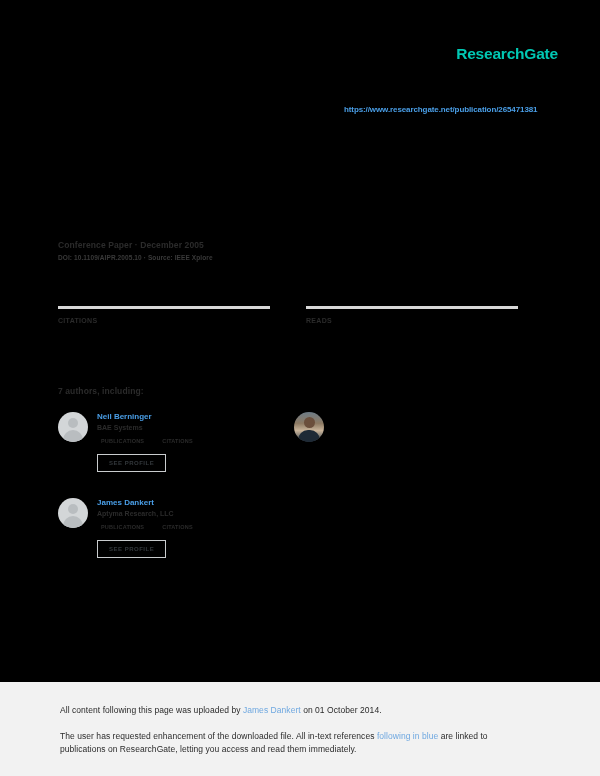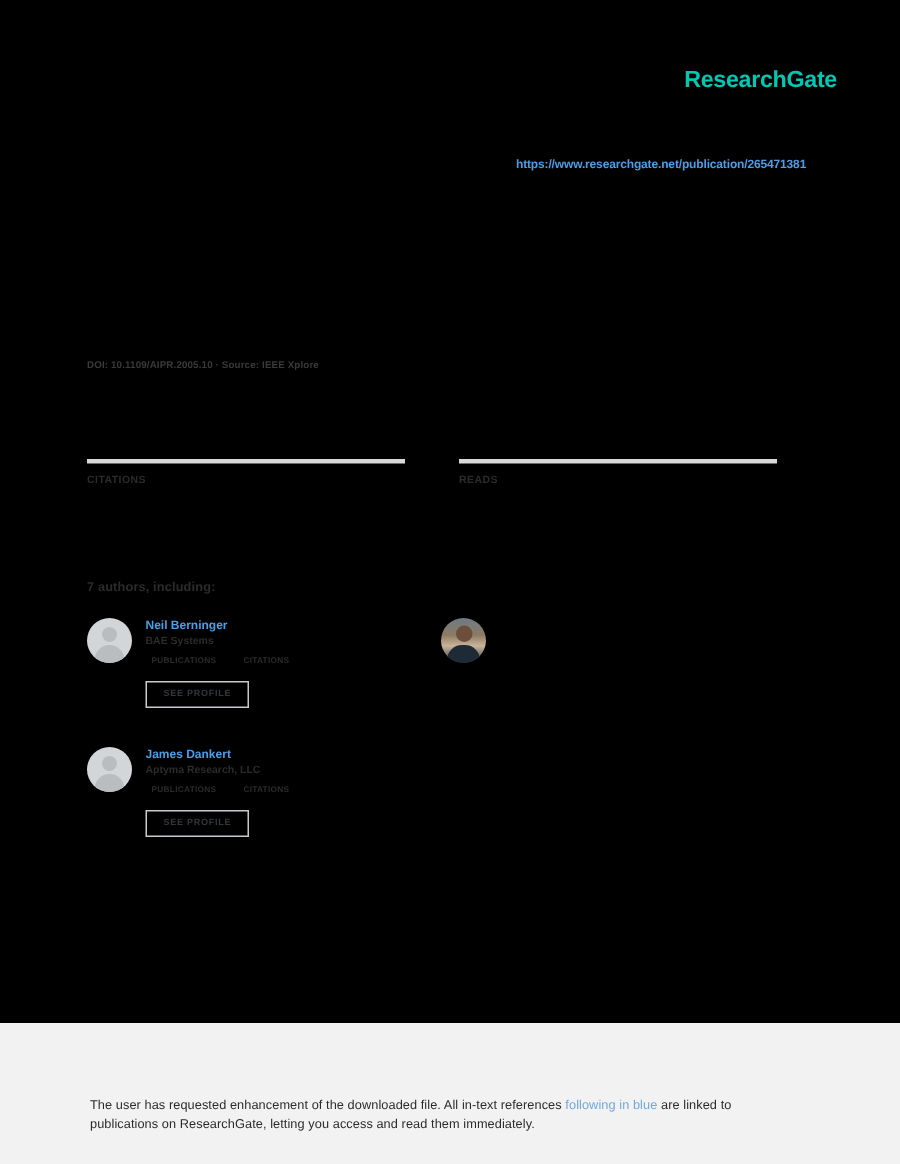--- a/index.html
+++ b/index.html
@@ -277,20 +277,21 @@
 
 <div class="page">
 
   <div class="doc-body">
 
     <div class="rg-logo">ResearchGate</div>
 
     <a class="pub-url">https://www.researchgate.net/publication/265471381</a>
 
     <div class="paper-meta">
+      <div class="paper-type">Conference Paper · December 2005</div>
       <div class="paper-doi">DOI: 10.1109/AIPR.2005.10 · Source: IEEE Xplore</div>
     </div>
 
     <div class="stats-row">
       <div class="stat-col">
         <div class="stat-rule"></div>
         <div class="stat-value"></div>
         <div class="stat-label">CITATIONS</div>
       </div>
       <div class="stat-col">
@@ -363,18 +364,21 @@
 
         <div class="author-card empty"></div>
 
       </div>
 
     </div>
 
   </div>
 
   <div class="footer">
+    <div class="footer-line footer-upload">
+      <span>All content following this page was uploaded by </span><a class="link-blue">James Dankert</a><span> on 01 October 2014.</span>
+    </div>
     <div class="footer-line footer-note">
       <span>The user has requested enhancement of the downloaded file. All in-text references </span><span class="link-blue">following in blue</span><span> are linked to publications on ResearchGate, letting you access and read them immediately.</span>
     </div>
   </div>
 
 </div>
 
 </body></html>

